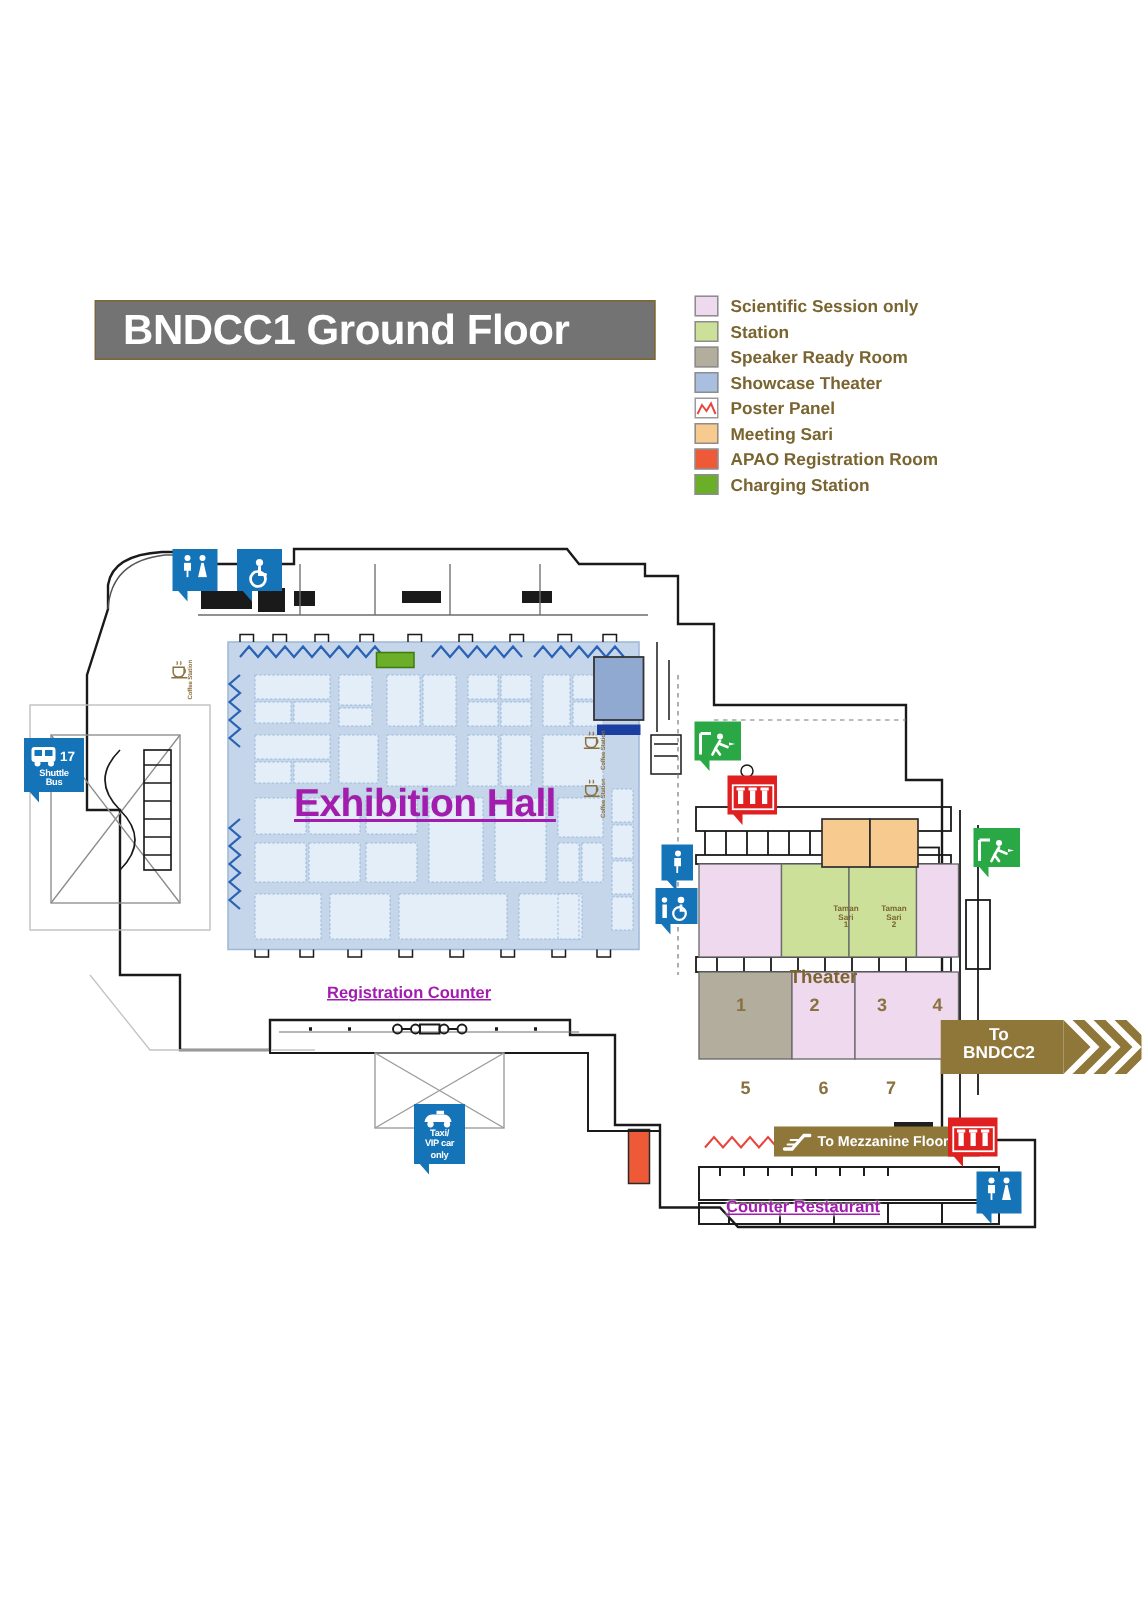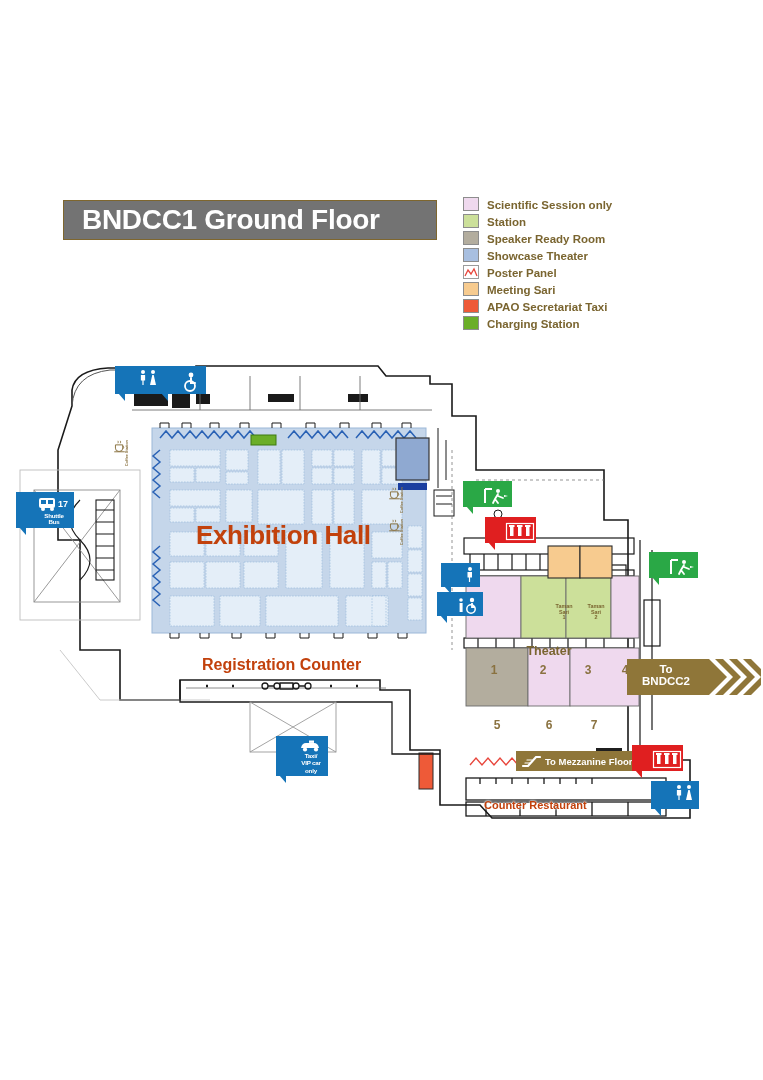--- a/index.html
+++ b/index.html
@@ -39,21 +39,21 @@
 
   
   #map{position:absolute;left:0;top:350px;width:763px;height:500px;}
   #map svg{display:block;}
 
   
   .pin{position:absolute;}
   .pin .body{
     position:relative;display:flex;flex-direction:column;
     align-items:center;justify-content:flex-start;
-    color:#fff;font-weight:bold;text-align:center;line-height:1.02;padding-left:18px;
+    color:#fff;font-weight:bold;text-align:center;line-height:1.02;
   }
   .pin .body:after{
     content:"";position:absolute;left:3px;bottom:-7px;
     border-left:7px solid transparent;border-right:0 solid transparent;
     border-top:8px solid var(--pc,#1574b8);
   }
   .pin.blue .body{background:#1574b8;--pc:#1574b8;}
   .pin.green .body{background:#2aa846;--pc:#2aa846;}
   .pin.red .body{background:#e01f20;--pc:#e01f20;}
   .pin .cap{font-size:6.2px;padding:0 2px 2px;letter-spacing:-0.2px;}
@@ -70,37 +70,37 @@
 
   
   .rm-lb{
     position:absolute;font-weight:bold;color:#7a6530;
     text-align:center;line-height:1.05;pointer-events:none;
   }
   .rm-num{font-size:12px;color:#8a7240;}
   .ts-lb{font-size:5.4px;color:#7a6530;}
 
   
-  #to-bndcc2{position:absolute;left:627px;top:657px;width:124px;height:40px;text-decoration:underline;}
+  #to-bndcc2{position:absolute;left:627px;top:678px;width:124px;height:40px;text-decoration:underline;}
   #to-bndcc2 .txt{
     position:absolute;left:6px;top:6px;width:66px;text-align:center;
     color:#fff;font-size:11.5px;font-weight:bold;line-height:1.08;
   }
   #to-mezz{
     position:absolute;left:516px;top:751px;width:137px;height:20px;
     background:#8f7639;display:flex;align-items:center;gap:4px;padding-left:5px;
     box-sizing:border-box;
   }
   #to-mezz .txt{color:#fff;font-size:9.5px;font-weight:bold;white-space:nowrap;}
 
   
-  .flr-txt{position:absolute;color:#c2410c;font-weight:bold;white-space:nowrap;}
+  .flr-txt{position:absolute;color:#a21caf;font-weight:bold;white-space:nowrap;text-decoration:underline;}
   #exhibition-hall-label{left:196px;top:520px;font-size:26px;letter-spacing:-0.4px;
     text-shadow:0 0 1px rgba(138,114,64,.25);}
-  #registration-label{left:202px;top:656px;font-size:16px;}
+  #registration-label{left:218px;top:656px;font-size:11px;}
   #jimbaran-label{left:484px;top:799px;font-size:11px;
     text-shadow:0 0 2px #fff,0 0 2px #fff;}
 
   
   .coffee{position:absolute;display:flex;align-items:flex-start;}
   .coffee .cup{width:13px;height:13px;}
   .coffee .cs-txt{
     font-size:4.1px;font-weight:bold;color:#8a7240;
     writing-mode:vertical-rl;text-orientation:mixed;
     line-height:1.05;margin-left:-1px;letter-spacing:-0.1px;
@@ -147,21 +147,21 @@
       <span class="lg-lb">Poster Panel</span>
     </div>
 
     <div class="lg-row">
       <span class="lg-sw" style="background:#f7cb8f"></span>
       <span class="lg-lb">Meeting Sari</span>
     </div>
 
     <div class="lg-row">
       <span class="lg-sw" style="background:#ee5a38"></span>
-      <span class="lg-lb">APAO Secretariat Taxi</span>
+      <span class="lg-lb">APAO Registration Room</span>
     </div>
 
     <div class="lg-row">
       <span class="lg-sw" style="background:#6bae28"></span>
       <span class="lg-lb">Charging Station</span>
     </div>
 
   </div>
 
   <div id="map">

